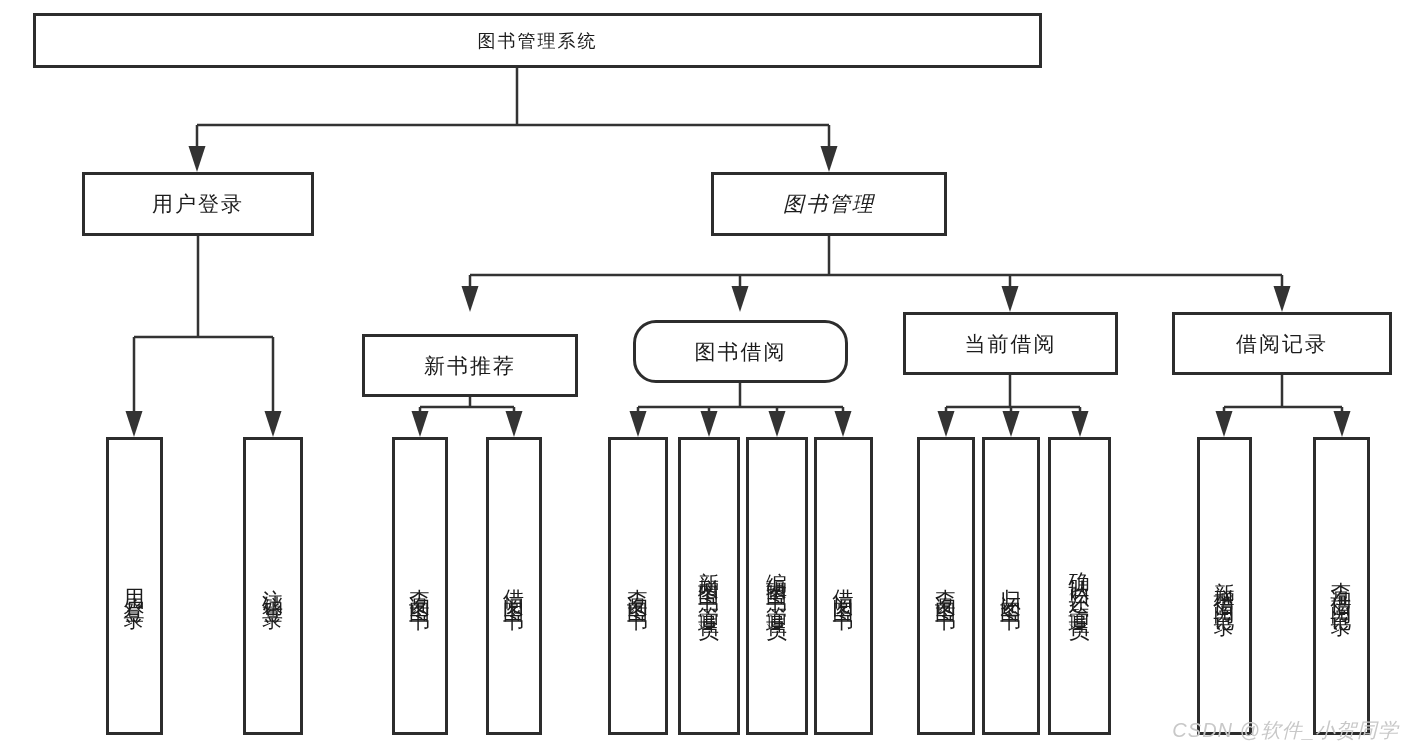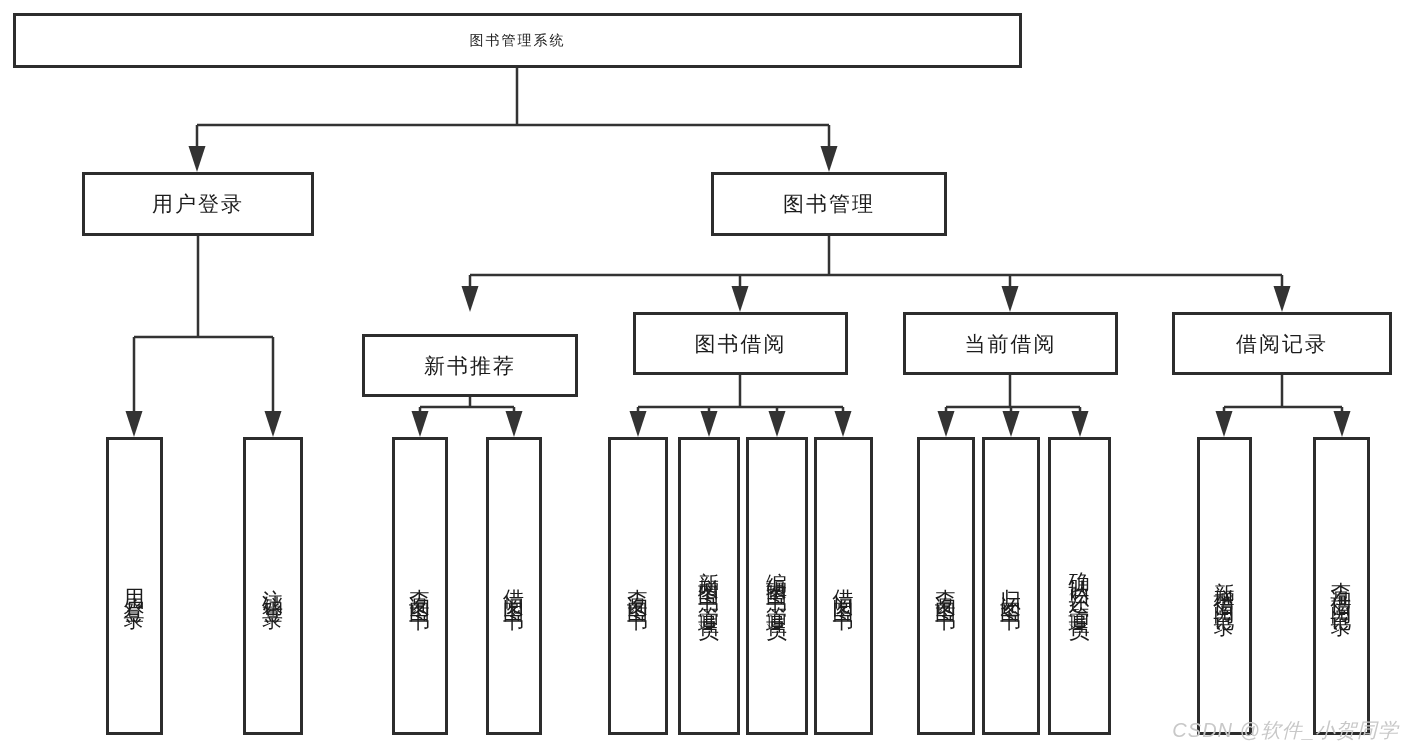--- a/index.html
+++ b/index.html
@@ -8,21 +8,21 @@
     font-family:"Liberation Sans", sans-serif; overflow:hidden;
   }
   .connectors { position:absolute; left:0; top:0; z-index:0; }
   .node {
     position:absolute; box-sizing:border-box;
     border:3px solid #2d2d2d; background:#ffffff;
     display:flex; align-items:center; justify-content:center;
     color:#1c1c1c; z-index:1;
   }
   .hnode { font-size:21px; letter-spacing:2px; white-space:nowrap; }
-  .root  { font-size:14px; }
+  .root  { font-size:18px;margin-left:20px; }
   .vnode {
     writing-mode:vertical-rl; text-orientation:mixed;
     font-size:21px; letter-spacing:7px; line-height:1;
   }
   .watermark {
     position:absolute; right:6px; bottom:3px; z-index:3;
     font-size:20px; color:#c8c8c8; letter-spacing:1px; white-space:nowrap;font-style:italic;
   }
 </style>
 </head>
@@ -64,24 +64,24 @@
       <path d="M1002.5 411 h17 L1011 437 Z"></path>
       <path d="M1071.5 411 h17 L1080 437 Z"></path>
       <path d="M1215.5 411 h17 L1224 437 Z"></path>
       <path d="M1333.5 411 h17 L1342 437 Z"></path>
     </g>
   </svg>
 
   <div class="node hnode root" style="left:13px; top:13px; width:1009px; height:55px;">图书管理系统</div>
 
   <div class="node hnode" style="left:82px; top:172px; width:232px; height:64px;">用户登录</div>
-  <div class="node hnode" style="left:711px; top:172px; width:236px; height:64px;">图书管理</div>
+  <div class="node hnode" style="left:711px; top:172px; width:236px; height:64px;font-style:italic;">图书管理</div>
 
   <div class="node hnode" style="left:362px; top:312px; width:216px; height:63px;margin-top:22px;">新书推荐</div>
-  <div class="node hnode" style="left:633px; top:312px; width:215px; height:63px;">图书借阅</div>
+  <div class="node hnode" style="left:633px; top:320px; width:215px; height:63px;border-radius:23px;">图书借阅</div>
   <div class="node hnode" style="left:903px; top:312px; width:215px; height:63px;">当前借阅</div>
   <div class="node hnode" style="left:1172px; top:312px; width:220px; height:63px;text-align:right;">借阅记录</div>
 
   <div class="node vnode" style="left:106px; top:437px; width:57px; height:298px;">用户登录</div>
   <div class="node vnode" style="left:243px; top:437px; width:60px; height:298px;">注销登录</div>
 
   <div class="node vnode" style="left:392px; top:437px; width:56px; height:298px;">查询图书</div>
   <div class="node vnode" style="left:486px; top:437px; width:56px; height:298px;">借阅图书</div>
 
   <div class="node vnode" style="left:608px; top:437px; width:60px; height:298px;">查询图书</div>

